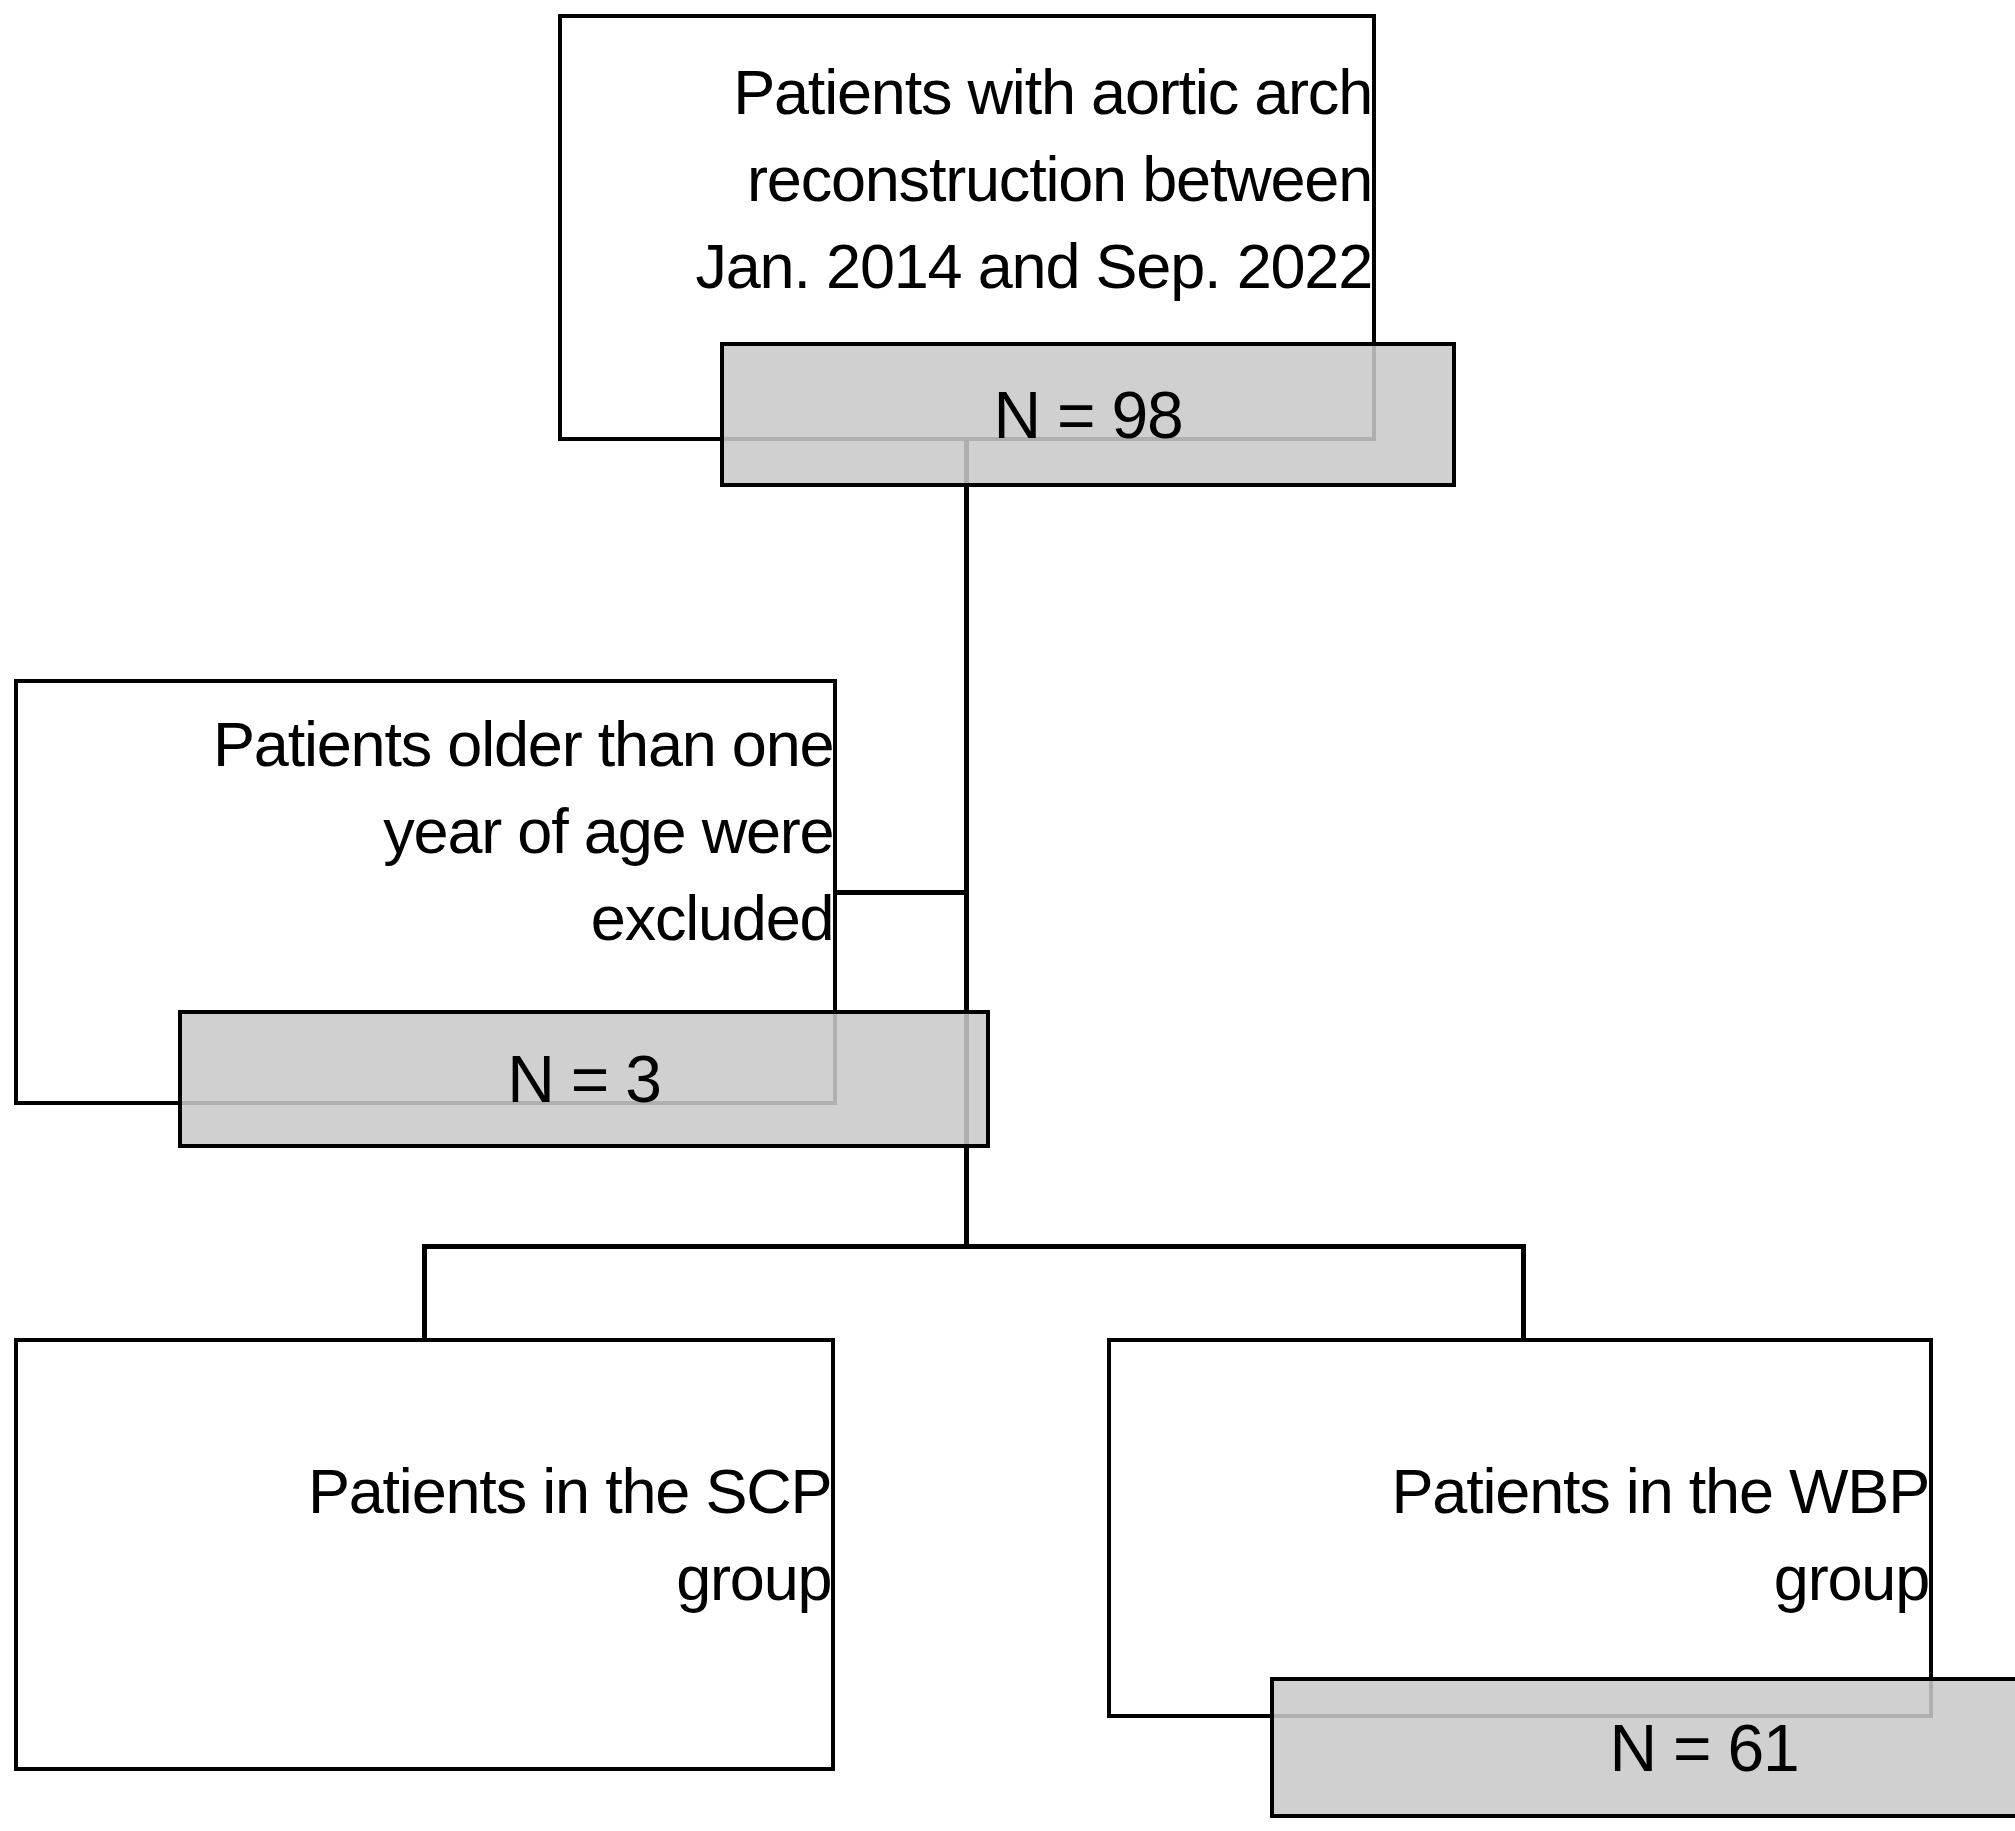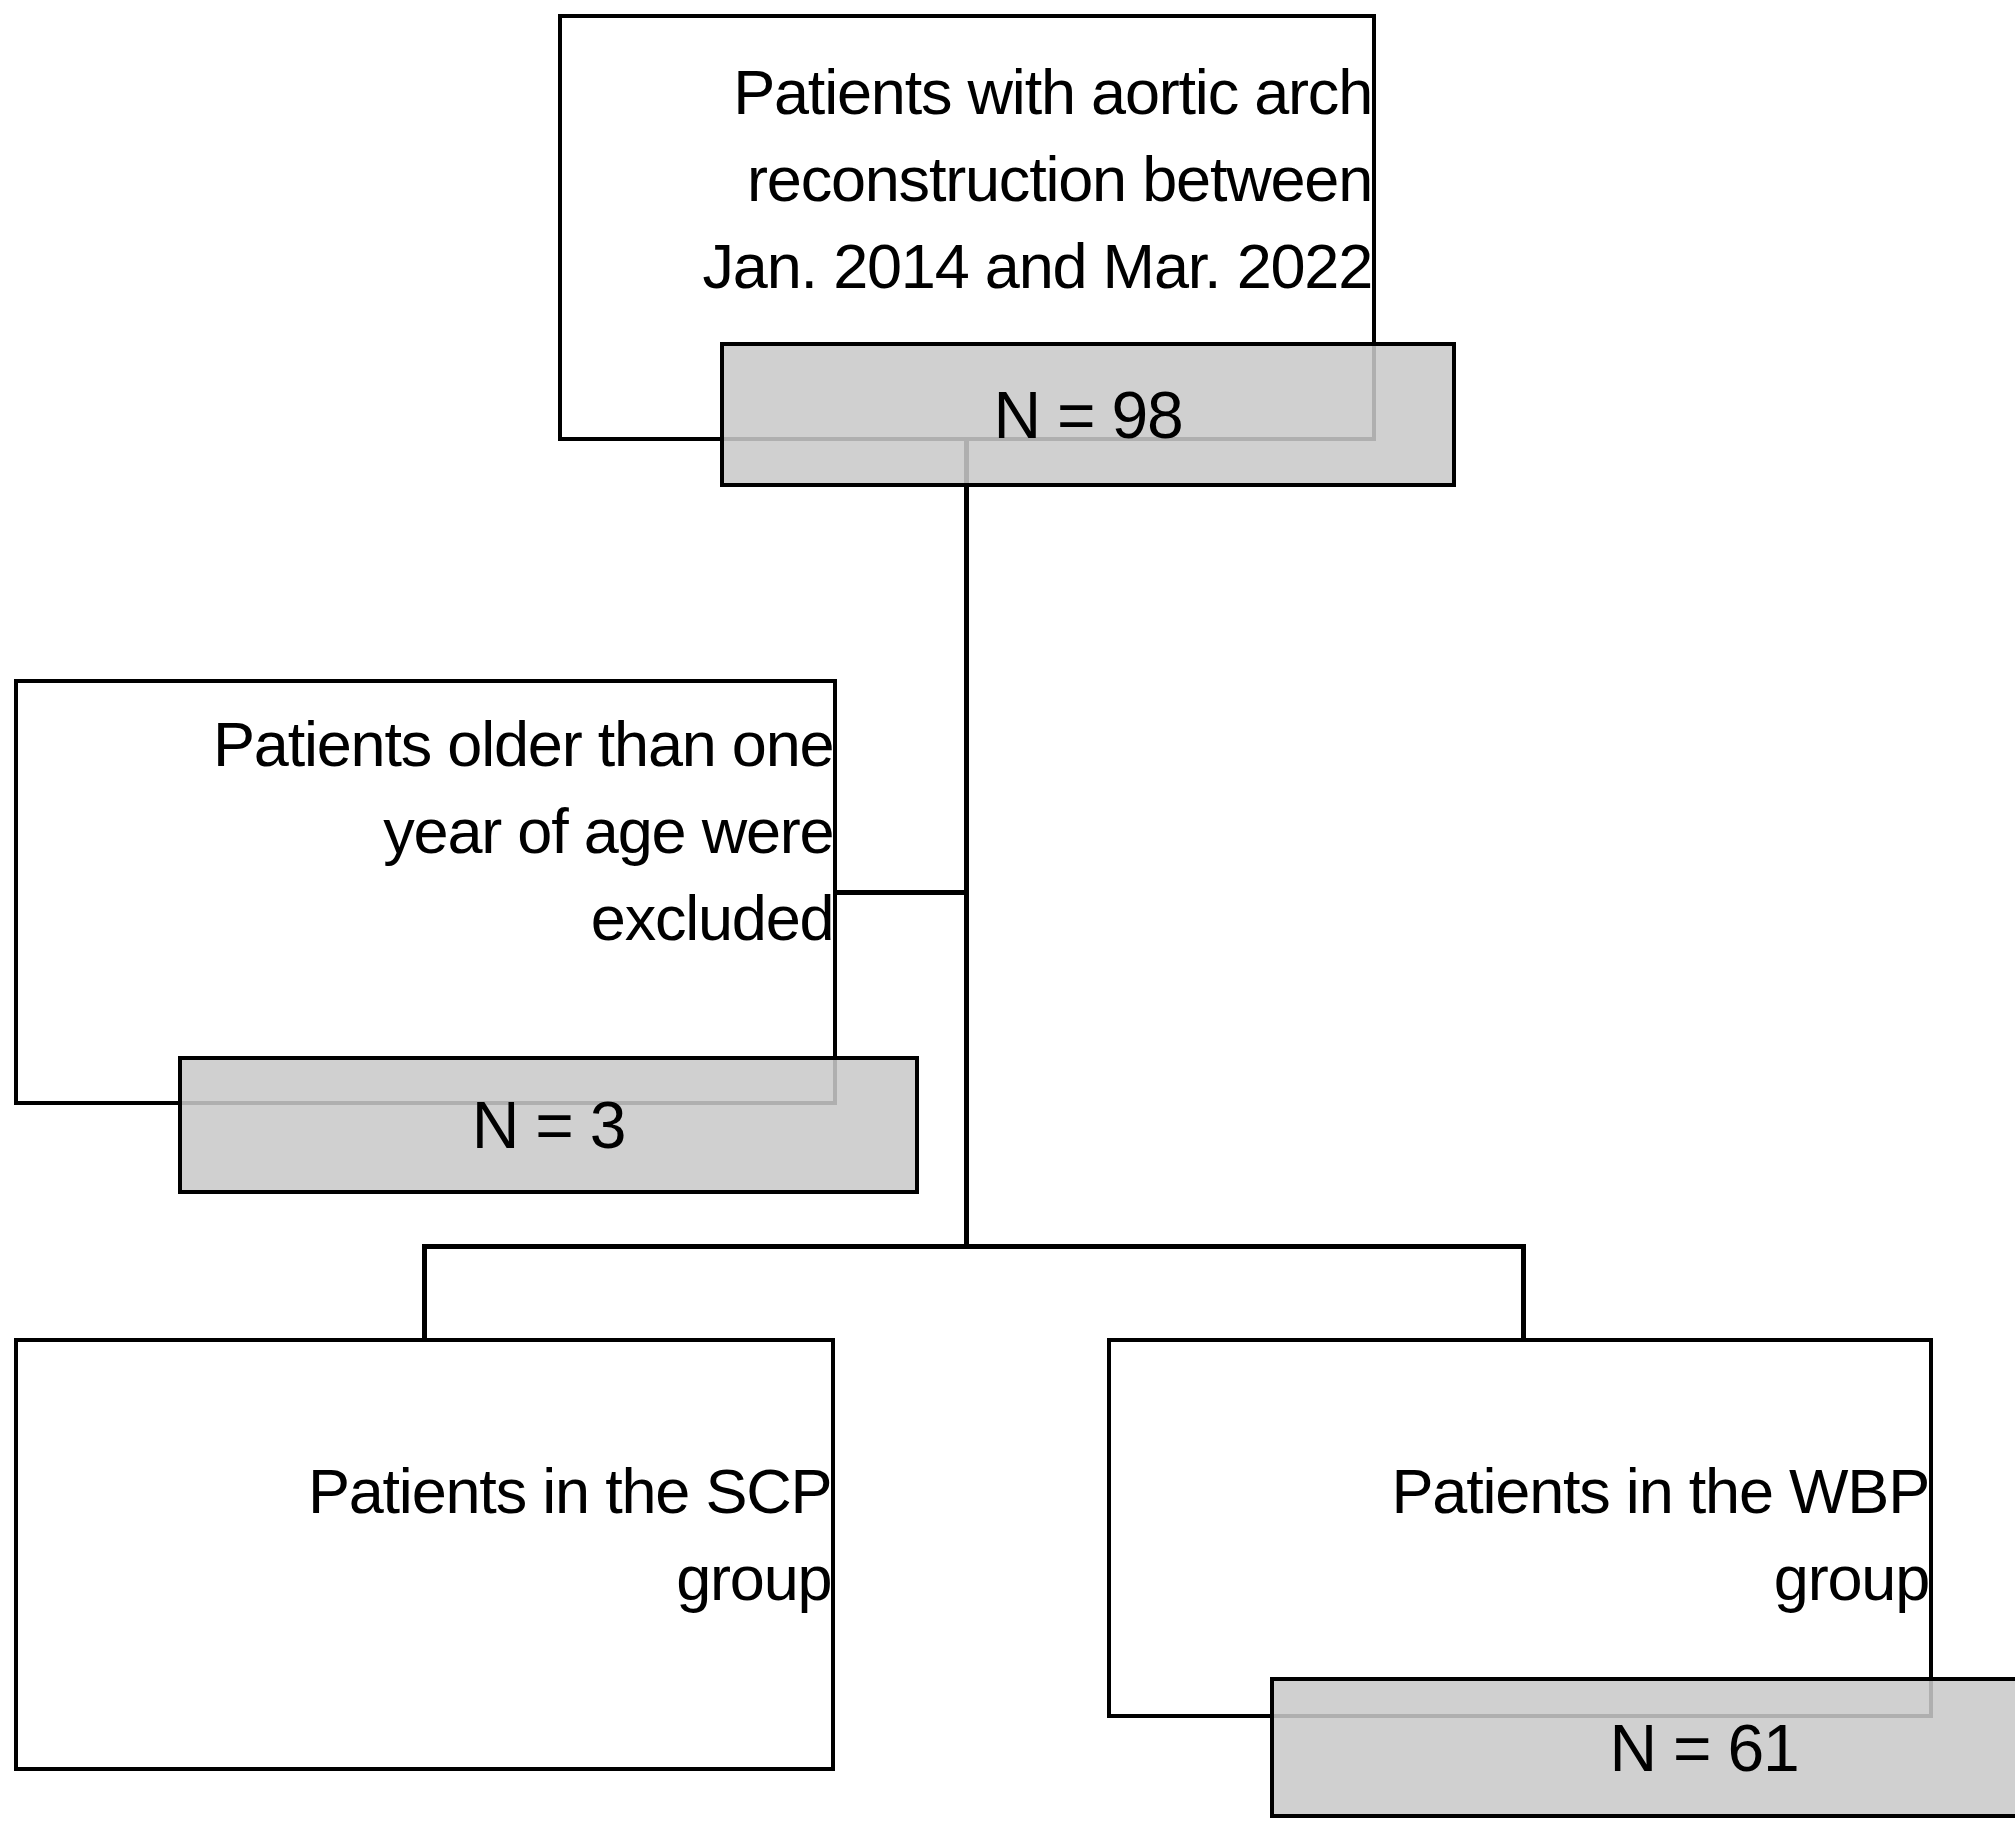--- a/index.html
+++ b/index.html
@@ -61,39 +61,39 @@
     align-items: center;
     justify-content: center;
   }
   .gbox .count {
     font-size: 66px;
     line-height: 66px;
     letter-spacing: -1.2px;
     white-space: nowrap;
   }
   .count-enrollment { left: 720px; top: 342px;  width: 736px; height: 145px; }
-  .count-excluded   { left: 178px;  top: 1056px; width: 741px; height: 138px; }
+  .count-excluded   { left: 178px;  top: 1010px; width: 812px; height: 138px; }
   .count-scp        { left: 178px;  top: 1677px; width: 742px; height: 141px; }
   .count-wbp        { left: 1270px; top: 1677px; width: 868px; height: 141px; }
 </style>
 </head>
 <body>
 
 <div class="stage">
 
   <div class="line line-main-vertical"></div>
   <div class="line line-excluded-h"></div>
   <div class="line line-junction-bar"></div>
   <div class="line line-branch-left"></div>
   <div class="line line-branch-right"></div>
 
   <div class="wbox box-enrollment">
     <span class="tline">Patients with aortic arch</span>
     <span class="tline">reconstruction between</span>
-    <span class="tline">Jan. 2014 and Mar. 2022</span>
+    <span class="tline">Jan. 2014 and Sep. 2022</span>
   </div>
   <div class="gbox count-enrollment">
     <span class="count">N = 98</span>
   </div>
 
   <div class="wbox box-excluded">
     <span class="tline">Patients older than one</span>
     <span class="tline">year of age were</span>
     <span class="tline">excluded</span>
   </div>

